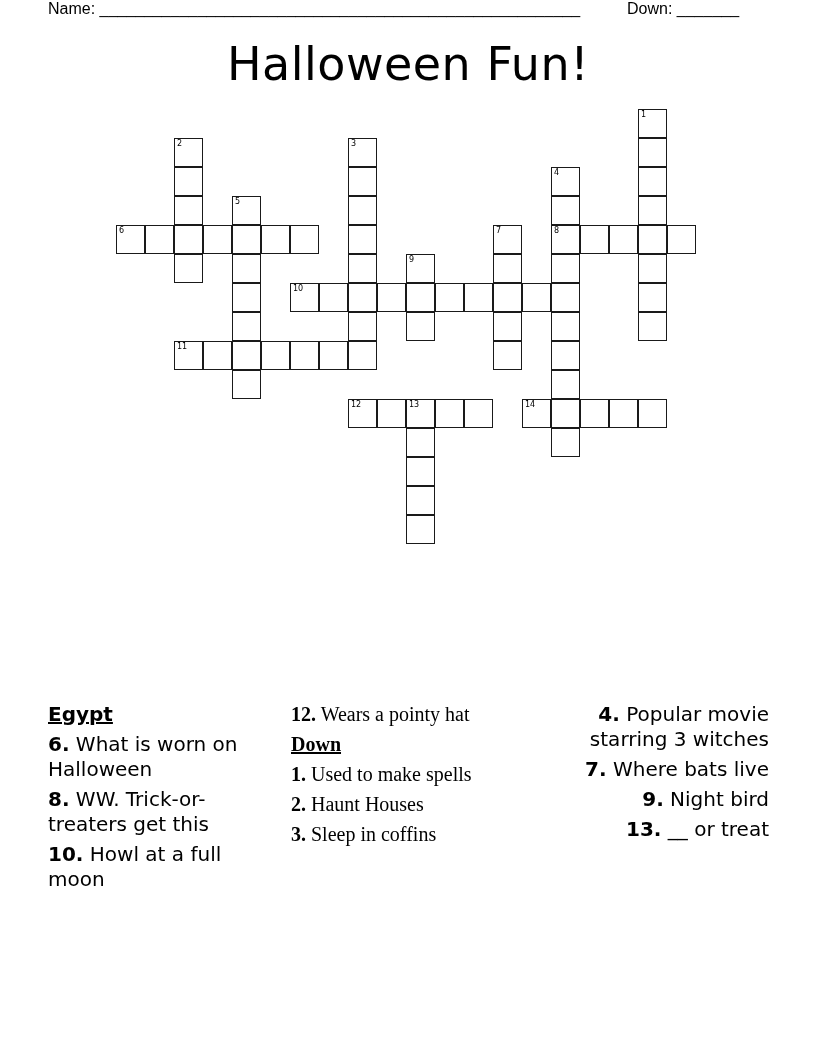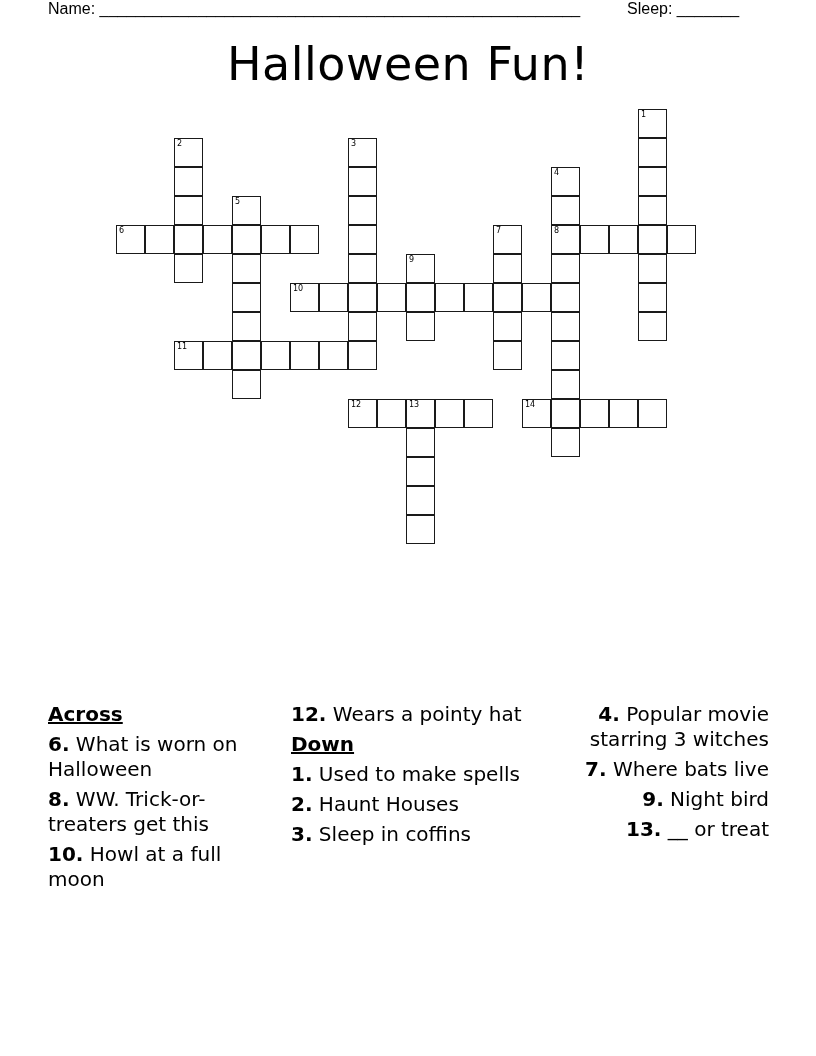--- a/index.html
+++ b/index.html
@@ -5,31 +5,31 @@
   html, body { margin: 0; padding: 0; background: #ffffff; }
   body { width: 816px; height: 1056px; position: relative; overflow: hidden; color: #000; }
   .header-line { position: absolute; top: 0; left: 48px; font-family: "Liberation Sans", sans-serif; font-size: 16px; line-height: 18px; }
   .header-date { position: absolute; top: 0; left: 627px; font-family: "Liberation Sans", sans-serif; font-size: 16px; line-height: 18px; }
   .title { position: absolute; top: 34px; left: 0; width: 816px; text-align: center; font-family: "DejaVu Sans", sans-serif; font-size: 46px; line-height: 60px; letter-spacing: 0.5px; }
   .grid { position: absolute; left: 0; top: 0; width: 816px; height: 600px; }
   .cell { position: absolute; width: 29px; height: 29px; box-sizing: border-box; border: 1.5px solid #1a1a1a; background: #fff; margin-left: -1px; margin-top: -1px; }
   .cell .num { position: absolute; top: 1px; left: 2px; font-family: "DejaVu Sans", sans-serif; font-size: 8px; line-height: 8px; }
   .clues { position: absolute; top: 702px; font-family: "DejaVu Sans", sans-serif; font-size: 20px; line-height: 25px; }
   .col1 { left: 48px; width: 236px; }
-  .col2 { left: 291px; width: 236px; }
+  .col2 { left: 291px; width: 236px; font-family: Liberation Serif, serif; }
   .col3 { left: 533px; width: 236px; text-align: right; }
   .clue-heading { font-weight: bold; text-decoration: underline; margin-bottom: 5px; }
   .clue { margin-bottom: 5px; }
   .clue .n { font-weight: bold; }
 </style>
 </head>
 <body>
 
 <div class="header-line">Name: ______________________________________________________</div>
-<div class="header-date">Sleep: _______</div>
+<div class="header-date">Down: _______</div>
 
 <div class="title">Halloween Fun!</div>
 
 <div class="grid" id="crossword-grid">
     <div class="cell" style="left: 639px; top: 110px;">
       <span class="num">1</span>
     </div>
     <div class="cell" style="left: 175px; top: 139px;">
       <span class="num">2</span>
     </div>
@@ -129,21 +129,21 @@
     <div class="cell" style="left: 610px; top: 400px;"></div>
     <div class="cell" style="left: 639px; top: 400px;"></div>
     <div class="cell" style="left: 407px; top: 429px;"></div>
     <div class="cell" style="left: 552px; top: 429px;"></div>
     <div class="cell" style="left: 407px; top: 458px;"></div>
     <div class="cell" style="left: 407px; top: 487px;"></div>
     <div class="cell" style="left: 407px; top: 516px;"></div>
   </div>
 
 <div class="clues col1">
-  <div class="clue-heading">Across</div>
+  <div class="clue-heading">Egypt</div>
   <div class="clue"><span class="n">6.</span><span> What is worn on Halloween</span></div>
   <div class="clue"><span class="n">8.</span><span> WW. Trick-or-treaters get this</span></div>
   <div class="clue"><span class="n">10.</span><span> Howl at a full moon</span></div>
 </div>
 
 <div class="clues col2">
   <div class="clue"><span class="n">12.</span><span> Wears a pointy hat</span></div>
   <div class="clue-heading">Down</div>
   <div class="clue"><span class="n">1.</span><span> Used to make spells</span></div>
   <div class="clue"><span class="n">2.</span><span> Haunt Houses</span></div>

